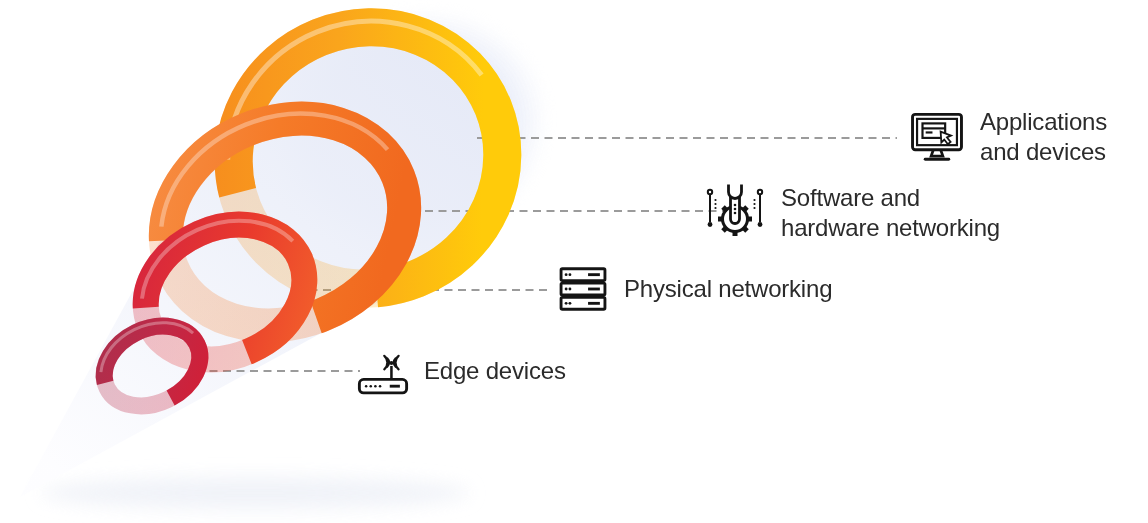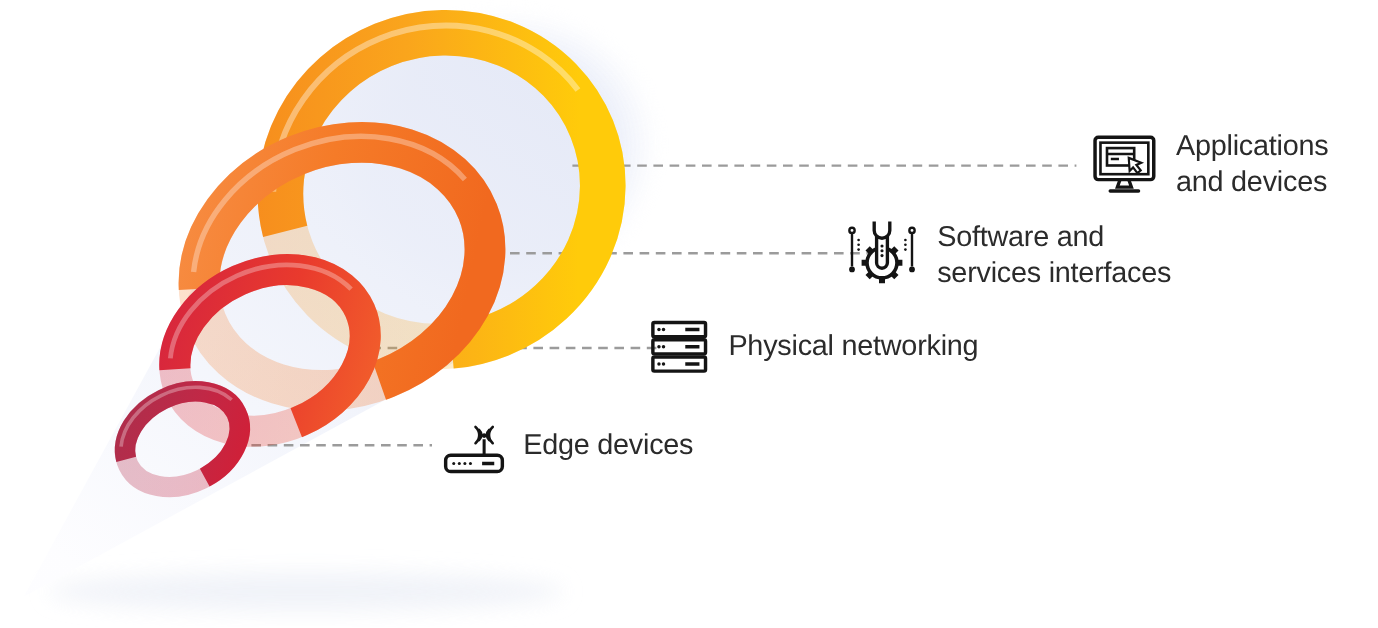--- a/index.html
+++ b/index.html
@@ -158,25 +158,25 @@
             <circle cx="57" cy="45.5" r="2.4"></circle>
         </g>
         <circle cx="7" cy="13" r="2.2" stroke-width="2"></circle>
         <circle cx="57" cy="13" r="2.2" stroke-width="2"></circle>
         <path d="M7 15.5 V43" stroke-width="2"></path>
         <path d="M57 15.5 V43" stroke-width="2"></path>
       </svg>
     </span>
     <span class="label-text">
       <span>Software and</span>
-      <span>services interfaces</span>
-    </span>
-  </div>
-
-  <div class="label-row" style="left:539px;top:260px;align-items:center;">
+      <span>hardware networking</span>
+    </span>
+  </div>
+
+  <div class="label-row" style="left:556px;top:260px;align-items:center;">
     <span class="icon">
       <svg width="54" height="58" viewBox="0 0 64 64" fill="none" stroke="#141414">
         <rect x="6" y="8" width="52" height="14" rx="1.5" stroke-width="3.4"></rect>
         <rect x="6" y="25" width="52" height="14" rx="1.5" stroke-width="3.4"></rect>
         <rect x="6" y="42" width="52" height="14" rx="1.5" stroke-width="3.4"></rect>
         <g fill="#141414" stroke="none">
           <circle cx="12" cy="15" r="1.7"></circle>
             <circle cx="16.5" cy="15" r="1.7"></circle>
           <circle cx="12" cy="32" r="1.7"></circle>
             <circle cx="16.5" cy="32" r="1.7"></circle>
@@ -186,21 +186,21 @@
         <line x1="38" y1="15" x2="52" y2="15" stroke-width="3.4"></line>
         <line x1="38" y1="32" x2="52" y2="32" stroke-width="3.4"></line>
         <line x1="38" y1="49" x2="52" y2="49" stroke-width="3.4"></line>
       </svg>
     </span>
     <span class="label-text">
       <span>Physical networking</span>
     </span>
   </div>
 
-  <div class="label-row" style="left:368px;top:344px;">
+  <div class="label-row" style="left:356px;top:344px;">
     <span class="icon">
       <svg width="54" height="54" viewBox="0 0 64 64" fill="none" stroke="#141414">
         <rect x="4" y="42" width="56" height="16" rx="5" stroke-width="3.4"></rect>
         <g fill="#141414" stroke="none">
           <circle cx="12" cy="50" r="1.5"></circle>
             <circle cx="17.5" cy="50" r="1.5"></circle>
           <circle cx="23" cy="50" r="1.5"></circle>
             <circle cx="28.5" cy="50" r="1.5"></circle>
           <circle cx="42" cy="22.5" r="2.4"></circle>
         </g>

